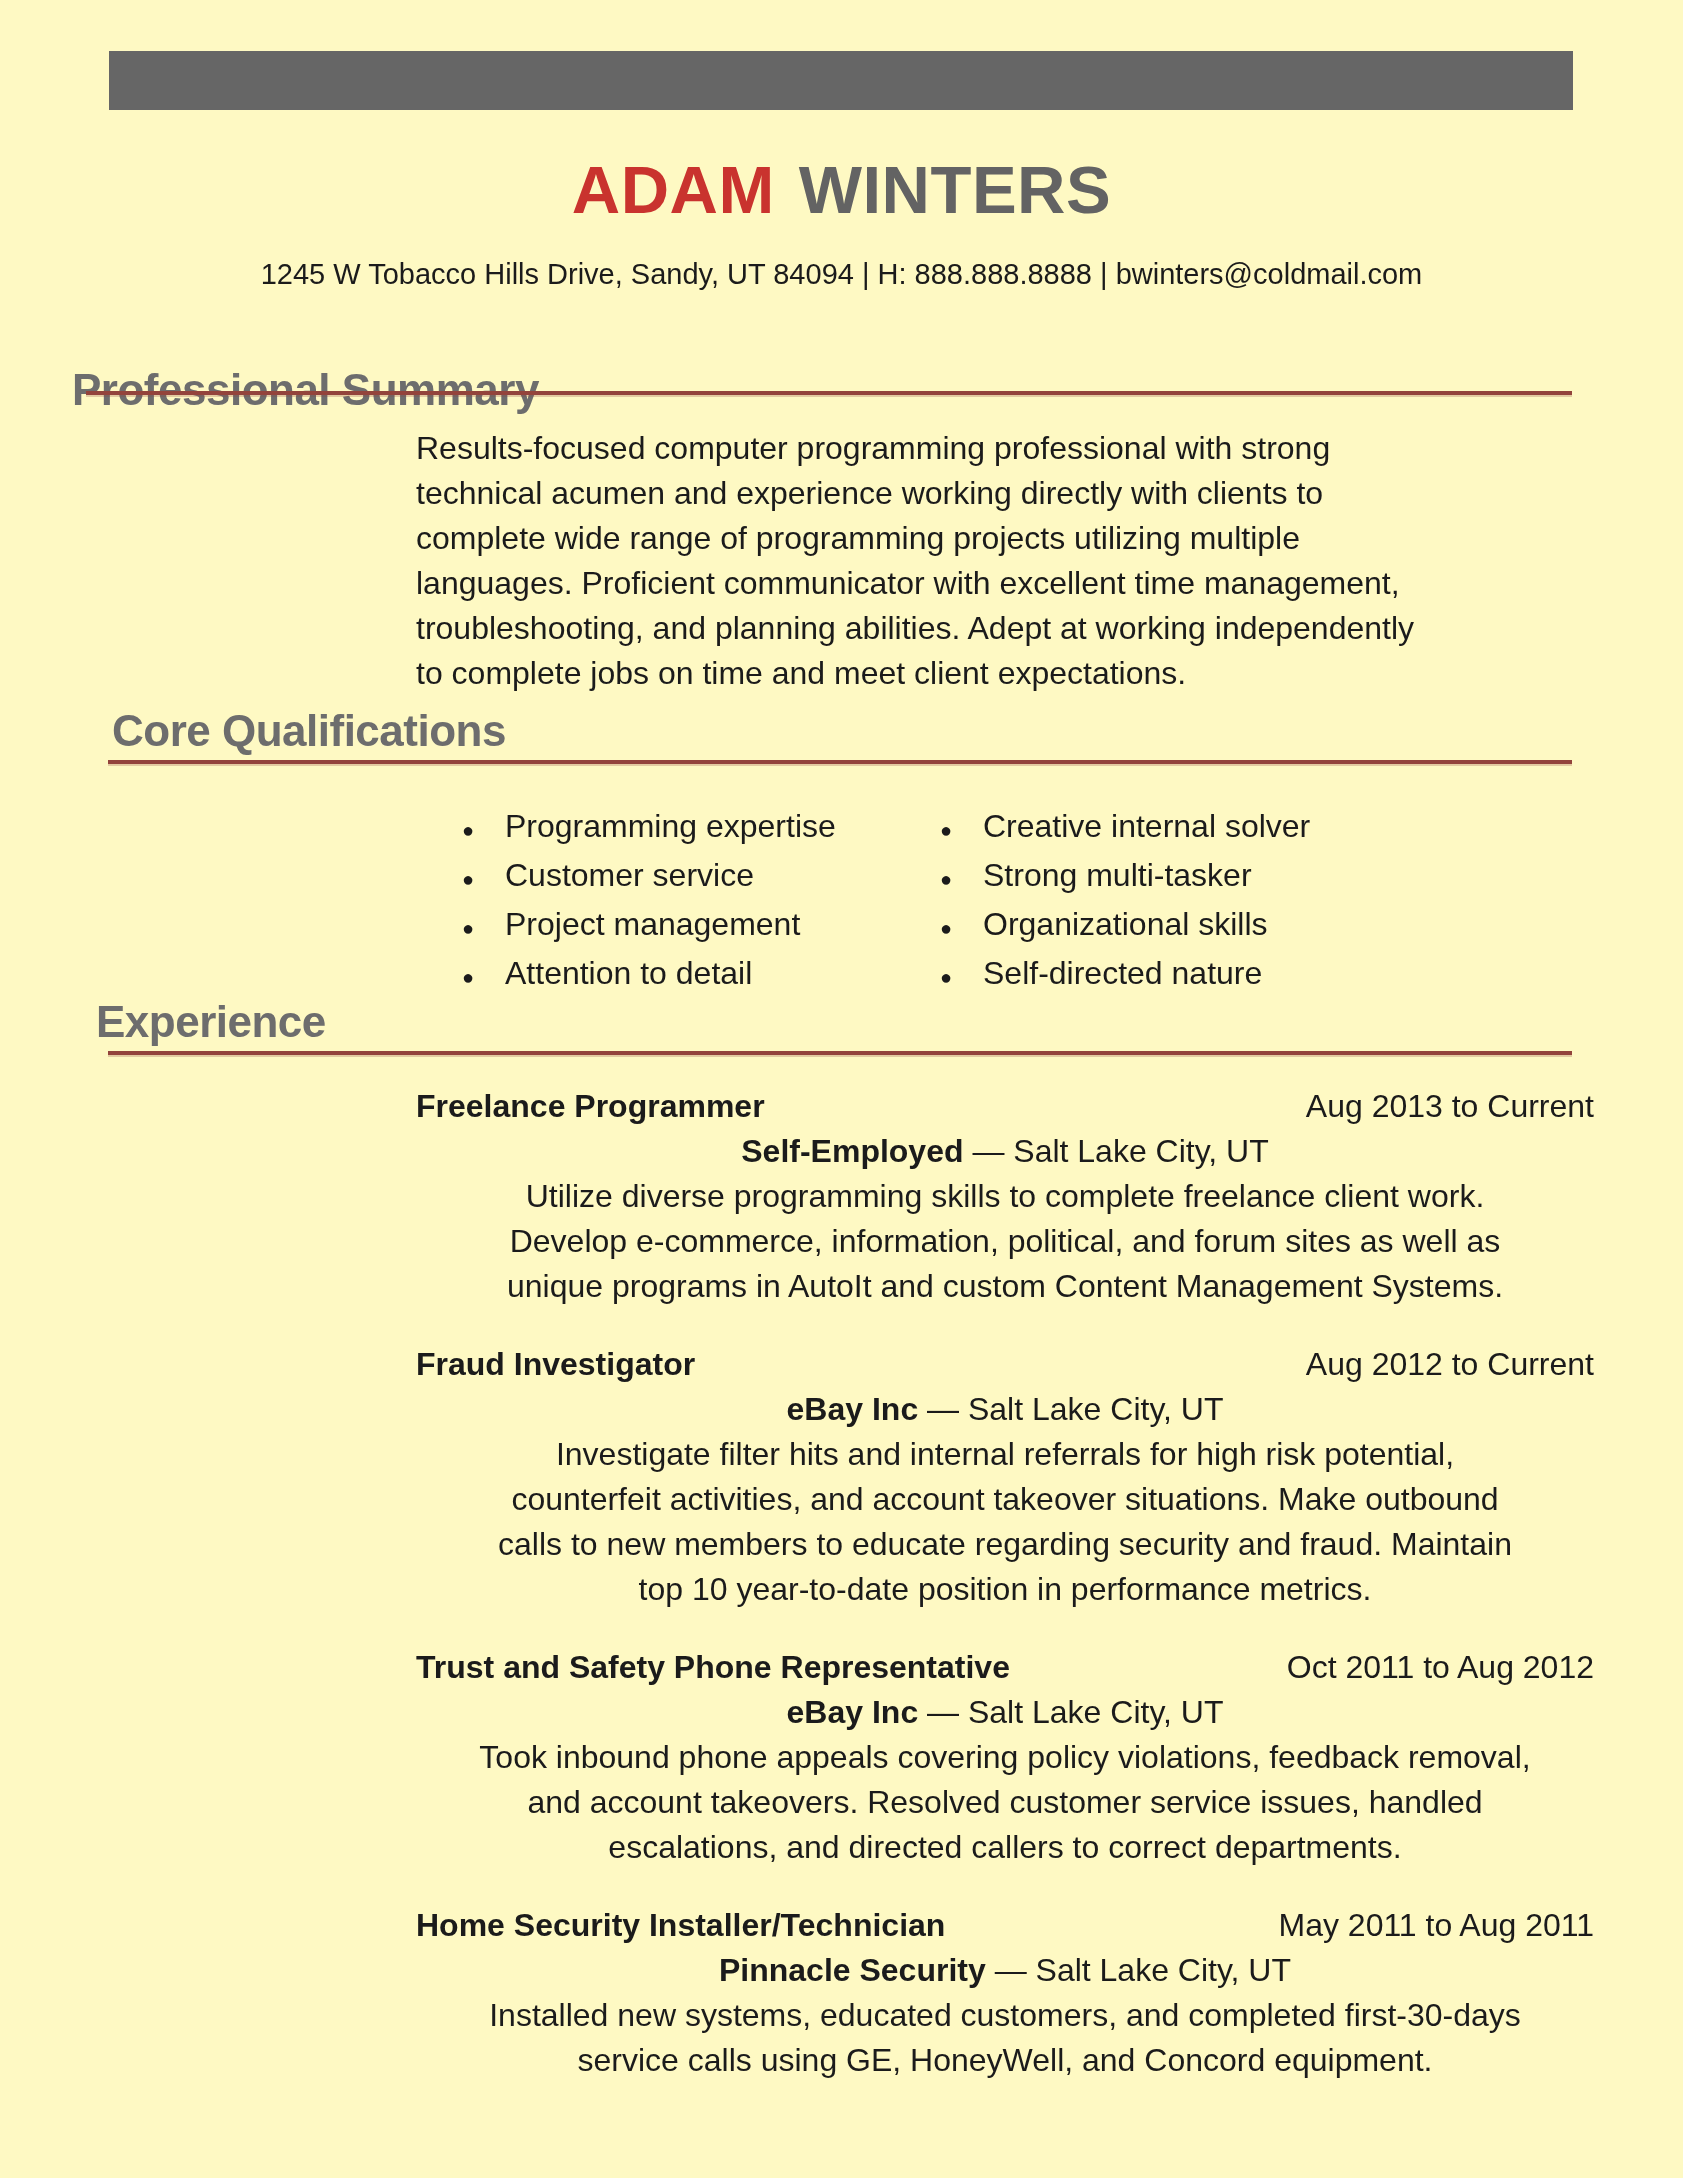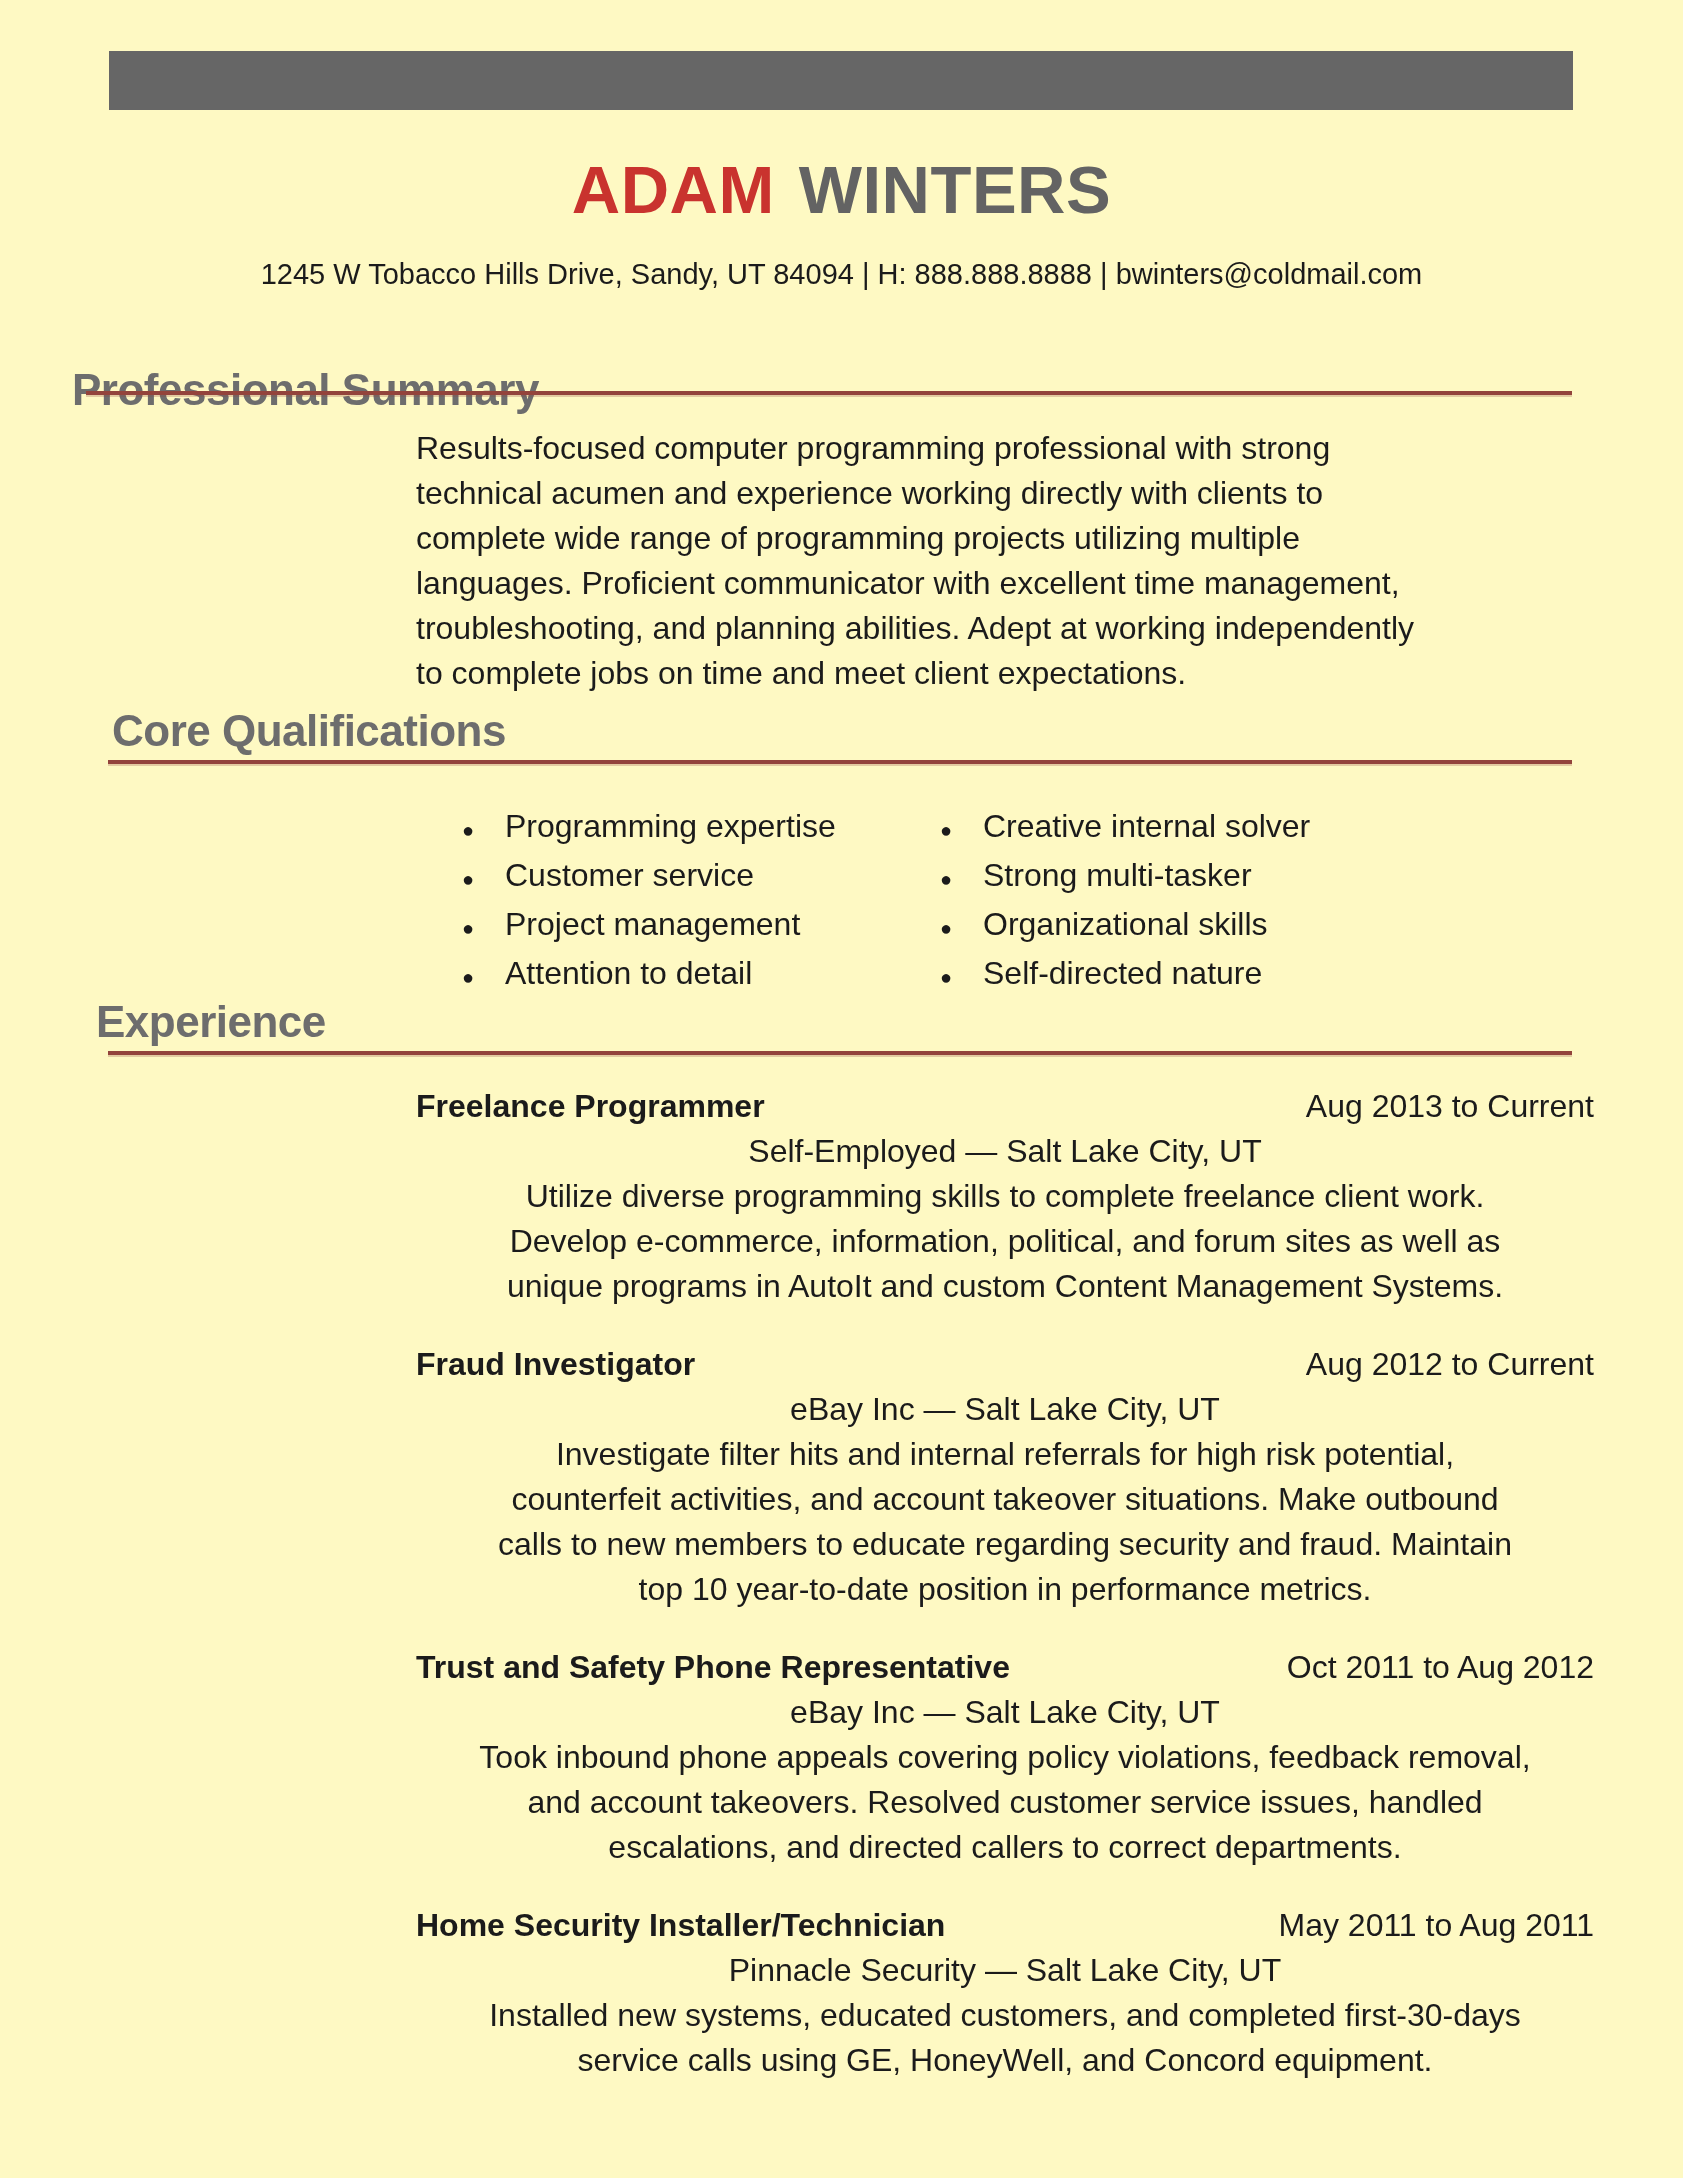--- a/index.html
+++ b/index.html
@@ -49,21 +49,21 @@
 
   #experience-heading { left:96px; top:998px; }
   #experience-rule    { left:108px; top:1051px; width:1464px; }
   #jobs-list { position:absolute; left:416px; top:1084px; width:1178px; }
   .job-entry { margin-bottom:33px;text-align:center; }
   .job-header { display:flex; justify-content:space-between; align-items:baseline;
                 font-size:32px; line-height:45px; }
   .job-title { font-weight:bold; white-space:nowrap; }
   .job-dates { white-space:nowrap; }
   .job-employer-row { font-size:32px; line-height:45px; }
-  .job-employer { font-weight:normal;margin-top:35px; }
+  .job-employer { font-weight:bold;margin-top:35px; }
   .job-description { font-size:32px; line-height:45px; white-space:pre-line; }
 </style>
 </head>
 <body>
 
 <div id="page" style="background: #fef9c3; color: rgb(27, 27, 27);">
 
   <div class="topbar" style="background: rgb(102, 102, 102);"></div>
 
   <div class="name-title">

